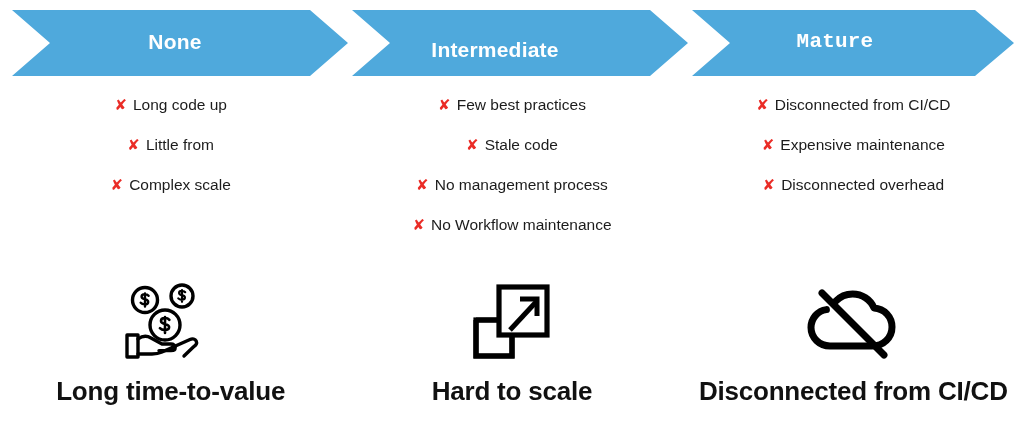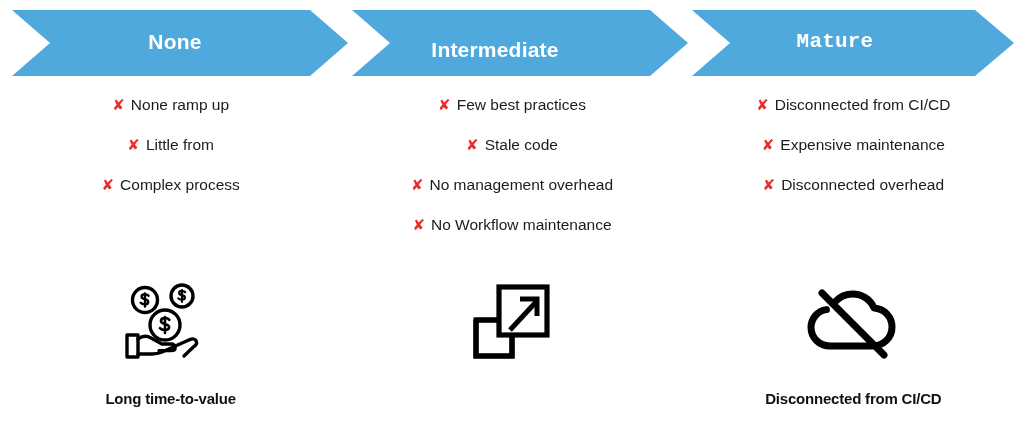--- a/index.html
+++ b/index.html
@@ -98,22 +98,22 @@
     align-items: center;
   }
   .icon-box {
     height: 80px;
     display: flex;
     align-items: center;
     justify-content: center;
   }
   .icon-box svg { display: block; }
   .caption {
-    margin-top: 28px;
-    font-size: 15px;
+    margin-top: 14px;
+    font-size: 26px;
     font-weight: bold;
     color: #111111;
     text-align: center;
     white-space: nowrap;
     letter-spacing: -0.2px;
   }
 </style>
 </head>
 <body>
 
@@ -131,44 +131,44 @@
     <div class="stage-label s1">Intermediate</div>
     <div class="stage-label s2">Mature</div>
   </div>
 </div>
 
 <div class="columns">
 
   <div class="col">
     <div class="bullet">
       <span class="x">✘</span>
-      <span>None ramp up</span>
+      <span>Long code up</span>
     </div>
     <div class="bullet">
       <span class="x">✘</span>
       <span>Little from</span>
     </div>
     <div class="bullet">
       <span class="x">✘</span>
-      <span>Complex process</span>
+      <span>Complex scale</span>
     </div>
   </div>
 
   <div class="col">
     <div class="bullet">
       <span class="x">✘</span>
       <span>Few best practices</span>
     </div>
     <div class="bullet">
       <span class="x">✘</span>
       <span>Stale code</span>
     </div>
     <div class="bullet">
       <span class="x">✘</span>
-      <span>No management overhead</span>
+      <span>No management process</span>
     </div>
     <div class="bullet">
       <span class="x">✘</span>
       <span>No Workflow maintenance</span>
     </div>
   </div>
 
   <div class="col">
     <div class="bullet">
       <span class="x">✘</span>
@@ -218,20 +218,21 @@
         <rect x="6" y="38" width="36" height="36"></rect>
 
         <rect x="29" y="5" width="48" height="48" fill="#ffffff"></rect>
 
         <path d="M6 38 h23 M6 38 v36 h36 v-21"></path>
 
         <path d="M40 48 L66 20" stroke-width="5"></path>
         <path d="M50 17 h17 v17" stroke-width="5"></path>
       </svg>
     </div>
+    <div class="caption">Hard to scale</div>
   </div>
 
   <div class="icon-cell">
     <div class="icon-box">
       <svg width="100" height="80" viewBox="0 0 100 80" fill="none" stroke="#000000" stroke-width="7" stroke-linecap="round" stroke-linejoin="round">
 
         <path d="M27 64 h42 c11.6 0 20-8.4 20-19 0-10.2-7.8-18.4-18-19 -3.6-8.6-12-14-21.4-14 -6.6 0-12.6 2.7-16.8 7.2 M27 64 C16.5 64 8 55.8 8 45.6 8 36.4 14.6 28.8 23.4 27.6"></path>
 
         <path d="M19 11 L81 73" stroke-width="7"></path>
       </svg>

